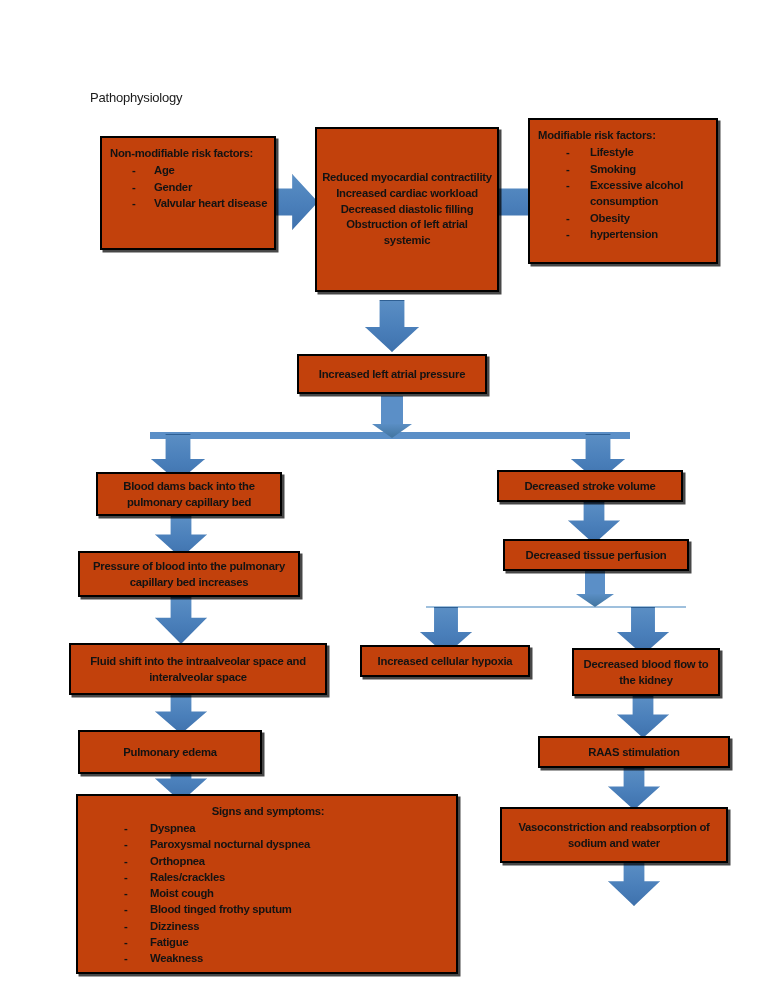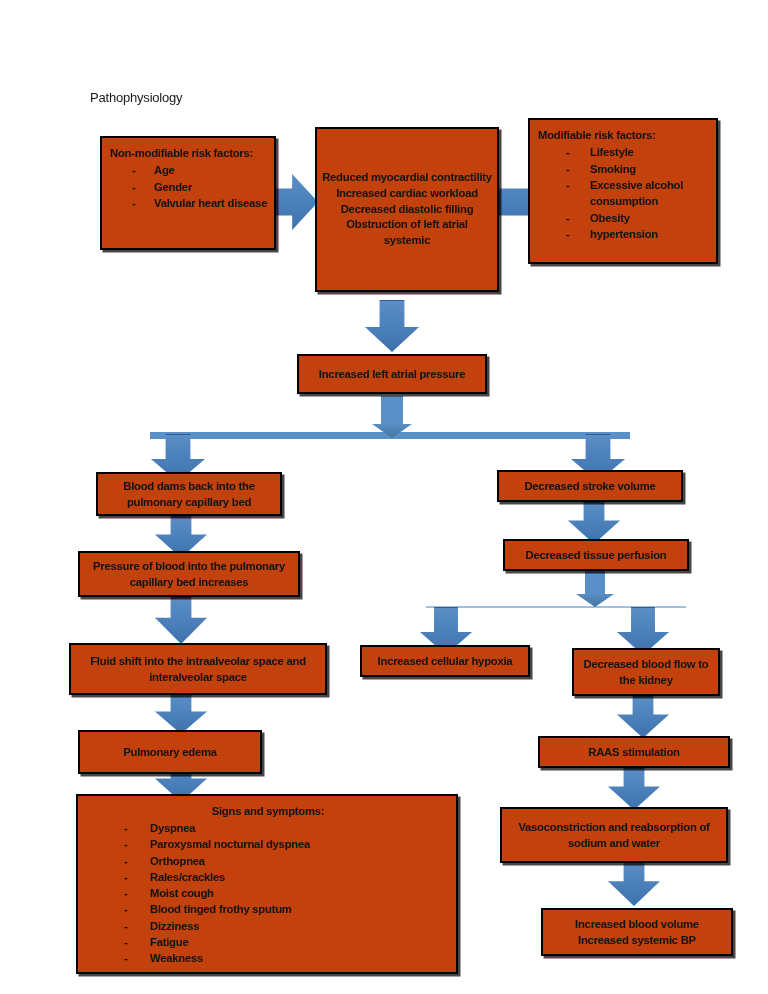--- a/index.html
+++ b/index.html
@@ -304,20 +304,14 @@
   </div>
 
   <div class="box" style="left:500px; top:807px; width:228px; height:56px;">
     <div class="inner">Vasoconstriction and reabsorption of sodium and water</div>
   </div>
 
   <div class="arrow down stub" style="left:608px; top:862px; width:52px; height:44px;">
     <div class="shape"></div>
   </div>
 
-  <div class="box" style="left:541px; top:908px; width:192px; height:48px;">
-    <div class="inner">
-      <div>Increased blood volume</div>
-      <div>Increased systemic BP</div>
-    </div>
-  </div>
 
 </div>
 
 </body></html>

